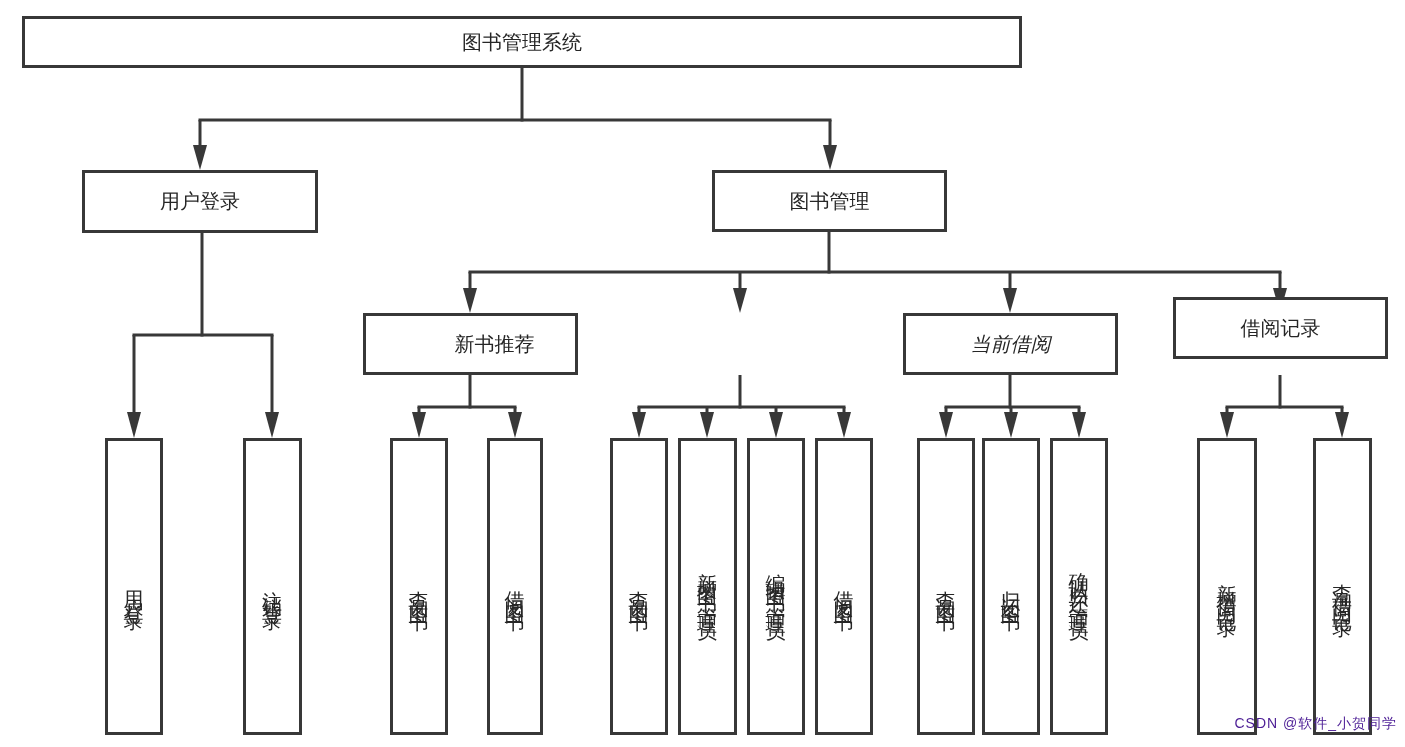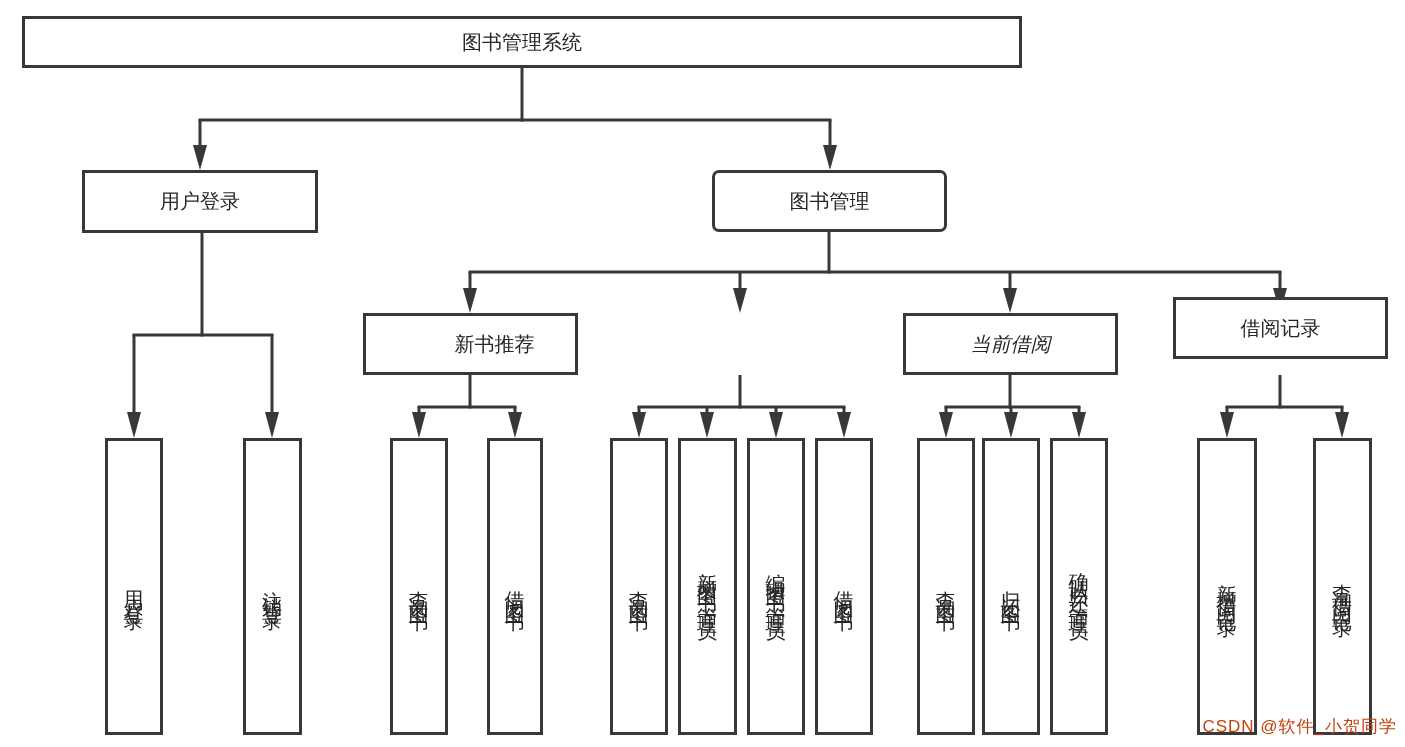--- a/index.html
+++ b/index.html
@@ -33,22 +33,22 @@
     text-orientation: mixed;
     letter-spacing: 7px;
     font-size: 20px;
     line-height: 1;
   }
   .leaf .label { padding-top: 4px; }
   .watermark {
     position: absolute;
     right: 8px;
     top: 715px;
-    font-size: 17px;
-    color: #c2410c;
+    font-size: 14px;
+    color: #4c1d95;
     letter-spacing: 1px;
   }
 </style>
 </head>
 <body>
 
 <div class="canvas">
 
   <svg class="connectors" width="1405" height="747" viewBox="0 0 1405 747" stroke="#383838" stroke-width="3" fill="#383838">
 
@@ -112,21 +112,21 @@
     <polygon points="1335,412 1349,412 1342,438" stroke="none"></polygon>
   </svg>
 
   <div class="node" style="left:22px; top:16px; width:1000px; height:52px;">
     <span class="label">图书管理系统</span>
   </div>
 
   <div class="node" style="left:82px; top:170px; width:236px; height:63px;">
     <span class="label">用户登录</span>
   </div>
-  <div class="node" style="left:712px; top:170px; width:235px; height:62px;border-radius:7px;">
+  <div class="node" style="left:712px; top:170px; width:235px; height:62px;">
     <span class="label">图书管理</span>
   </div>
 
   <div class="node" style="left:363px; top:313px; width:215px; height:62px;padding-left:48px;">
     <span class="label">新书推荐</span>
   </div>
   <div class="node" style="left:903px; top:313px; width:215px; height:62px;font-style:italic;">
     <span class="label">当前借阅</span>
   </div>
   <div class="node" style="left:1173px; top:297px; width:215px; height:62px;">

